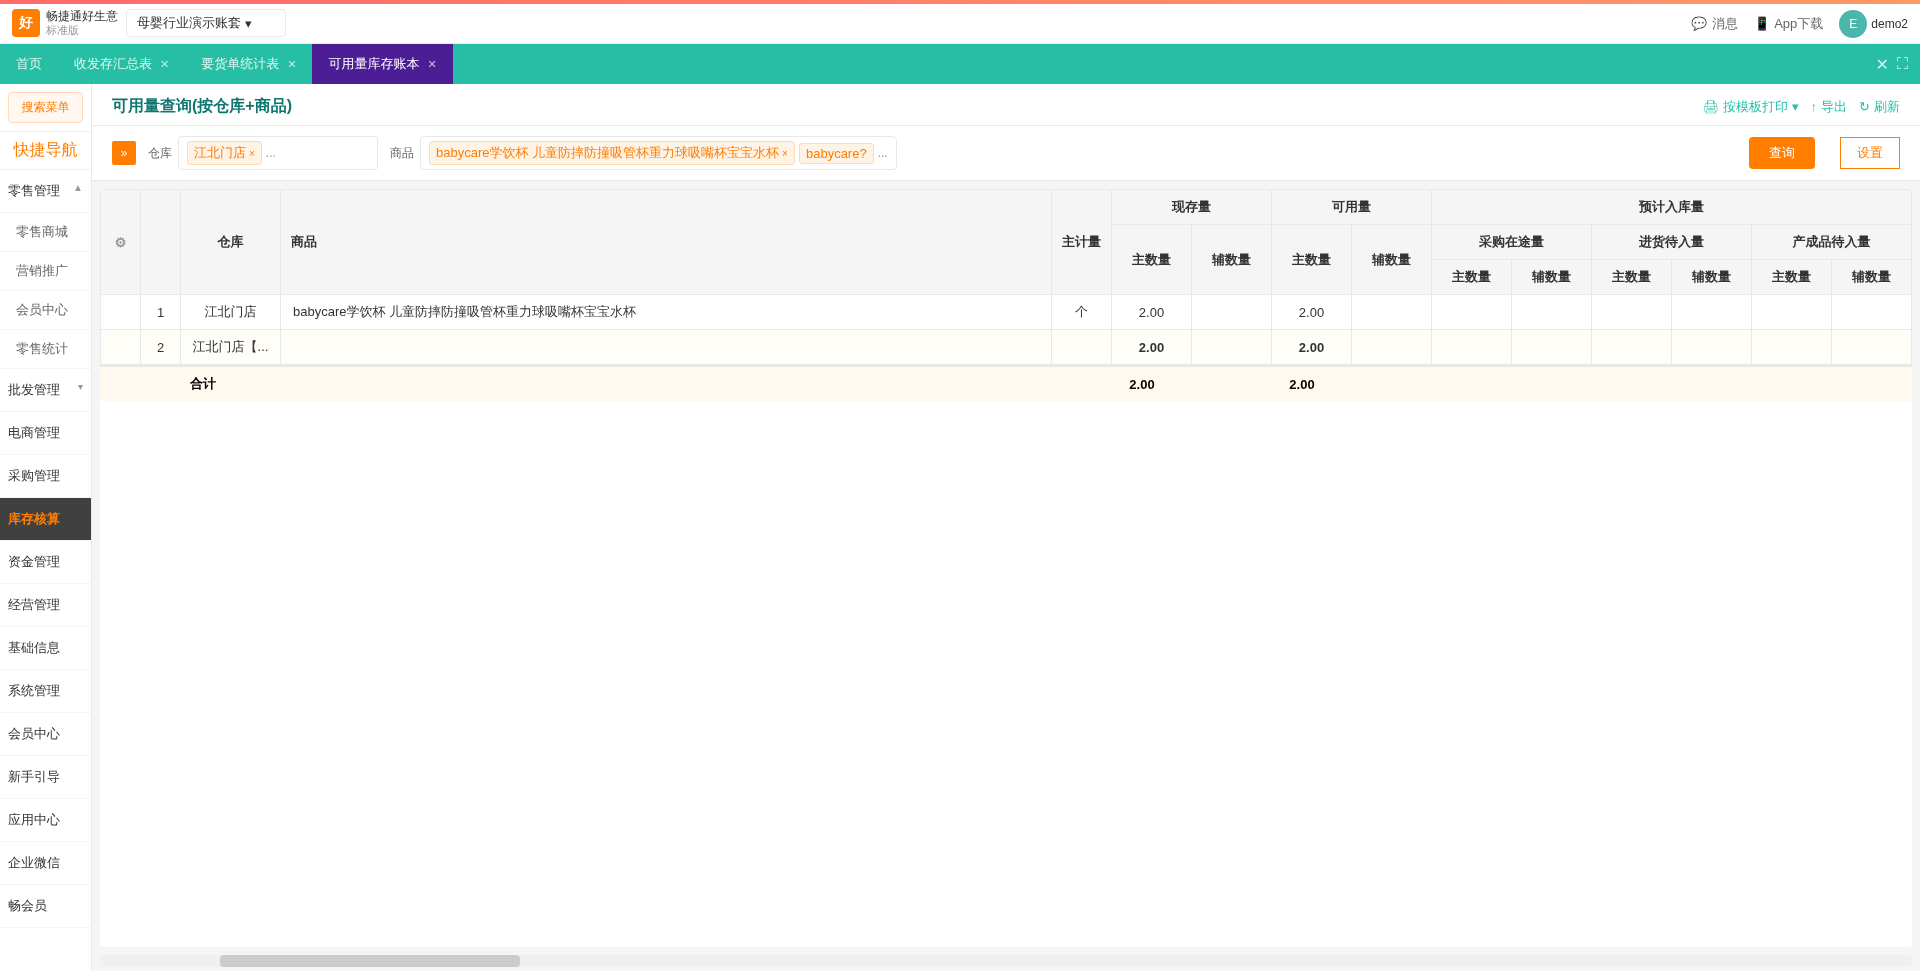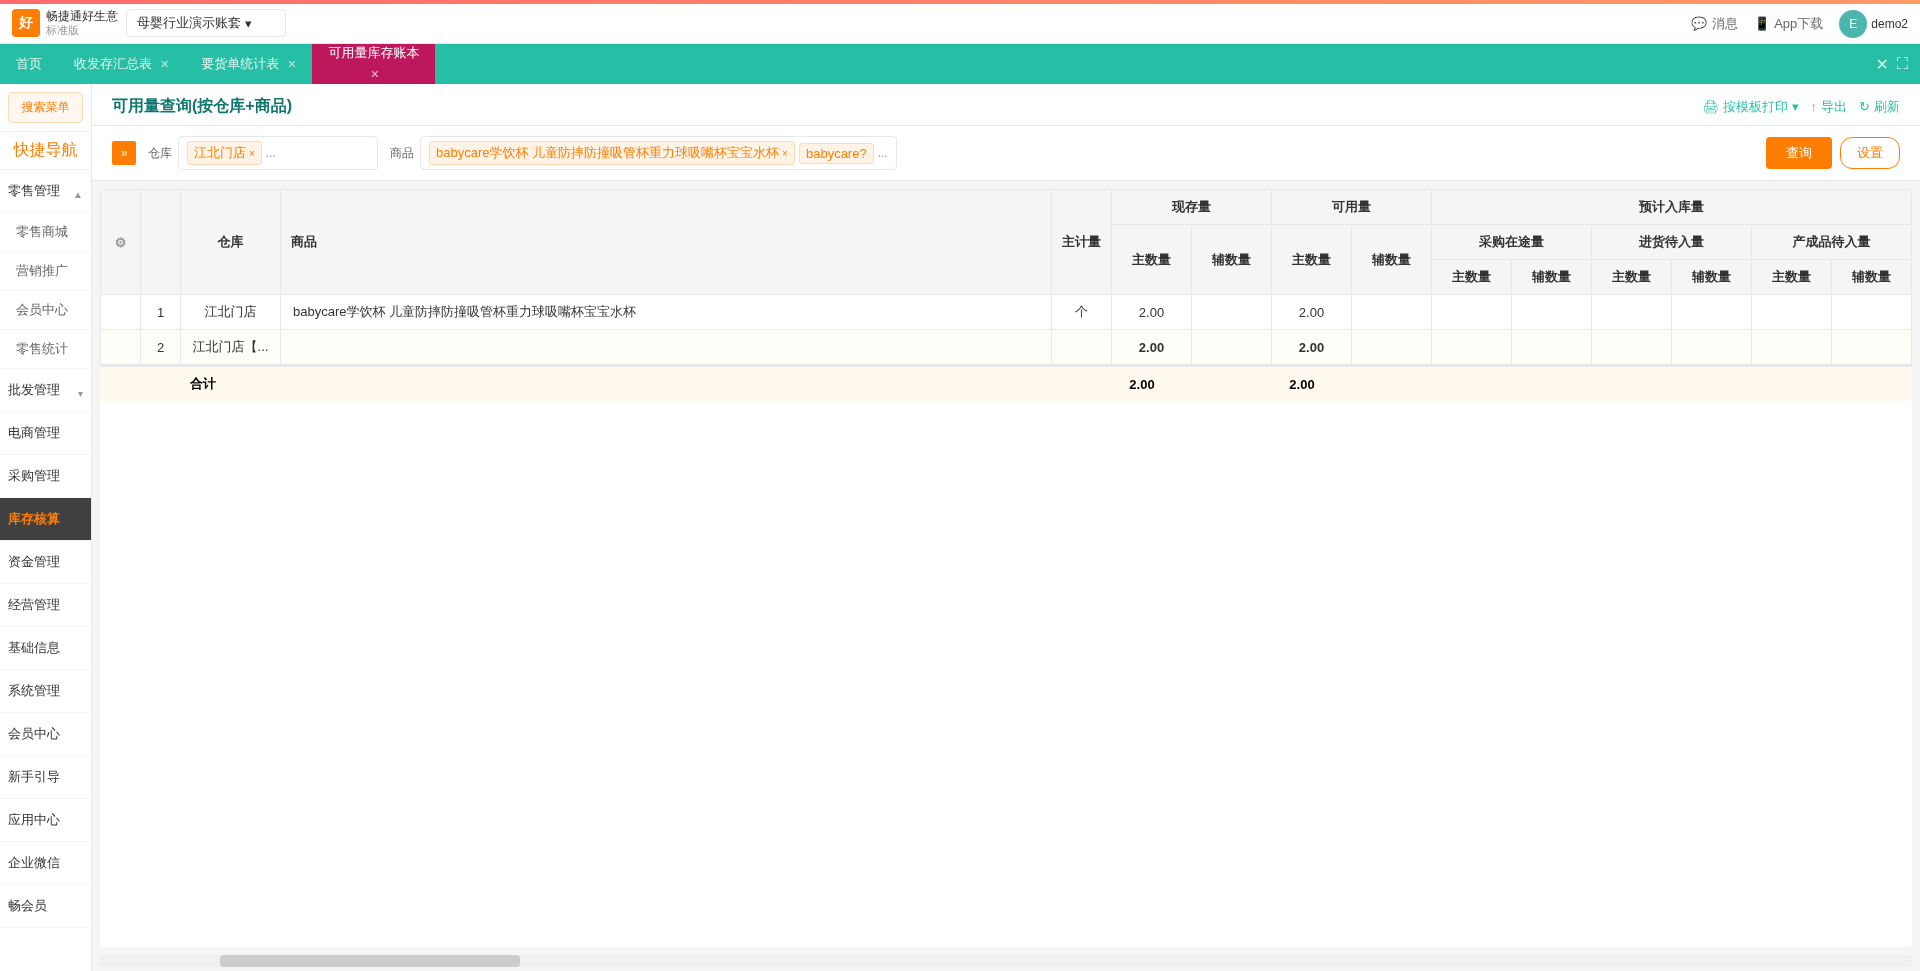--- a/index.html
+++ b/index.html
@@ -97,23 +97,22 @@
       display: flex;
       align-items: center;
       padding: 0 16px;
       color: rgba(255,255,255,0.85);
       cursor: pointer;
       font-size: 13px;
       gap: 6px;
       white-space: nowrap;
     }
     .nav-tab.active {
-      background: #be185d;
+      background: #4c1d95;
       color: white;
-      flex-direction: column;
     }
     .nav-tab-close {
       font-size: 11px;
       color: rgba(255,255,255,0.7);
       cursor: pointer;
       margin-left: 2px;
     }
     .nav-right-actions {
       margin-left: auto;
       display: flex;
@@ -166,21 +165,21 @@
       font-size: 16px;
     }
     .sidebar-item {
       padding: 12px 8px;
       text-align: center;
       color: #333;
       cursor: pointer;
       font-size: 12px;
       border-bottom: 1px solid #f5f5f5;
       display: flex;
-      align-items: flex-end;
+      align-items: flex-start;
       justify-content: space-between;
     }
     .sidebar-item.active { background: #404040; color: #ff7d00; font-weight: bold; }
     .sidebar-item-arrow {
       font-size: 10px;
       color: #999;
     }
     .sidebar-sub-item {
       padding: 10px 8px 10px 16px;
       text-align: left;
@@ -281,36 +280,36 @@
       gap: 3px;
     }
     .filter-tag-close {
       cursor: pointer;
       font-size: 10px;
     }
     .filter-more { color: #999; font-size: 12px; cursor: pointer; }
     .filter-right-btns {
       margin-left: auto;
       display: flex;
-      gap: 8px;
+      gap: 25px;
     }
     .btn-query {
       background: #ff7d00;
       color: white;
       border: none;
       border-radius: 4px;
       padding: 6px 20px;
       cursor: pointer;
       font-size: 13px;
     }
     .btn-setting {
       background: white;
       color: #ff7d00;
       border: 1px solid #ff7d00;
-      border-radius: 12px;
+      border-radius: 0;
       padding: 6px 16px;
       cursor: pointer;
       font-size: 13px;
     }
 
     
     .table-container {
       flex: 1;
       overflow: auto;
       background: white;

